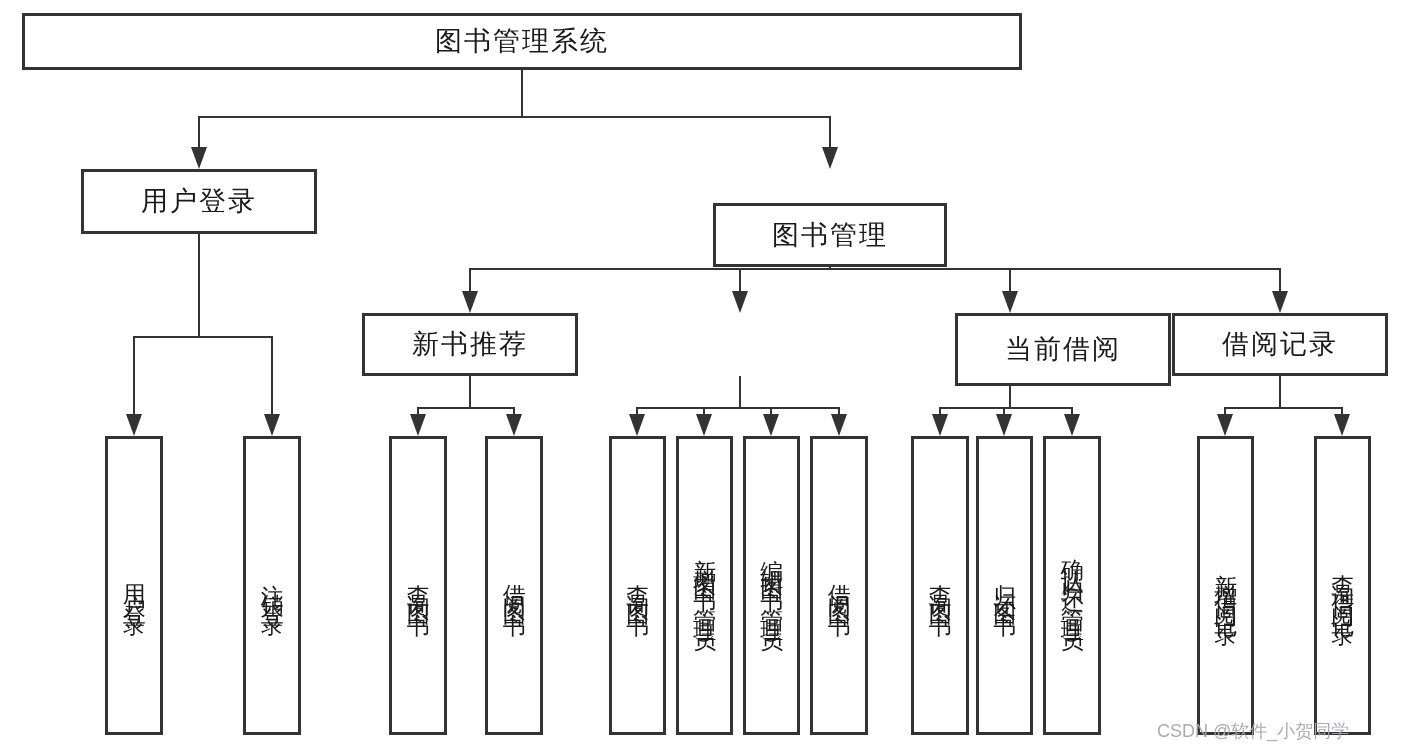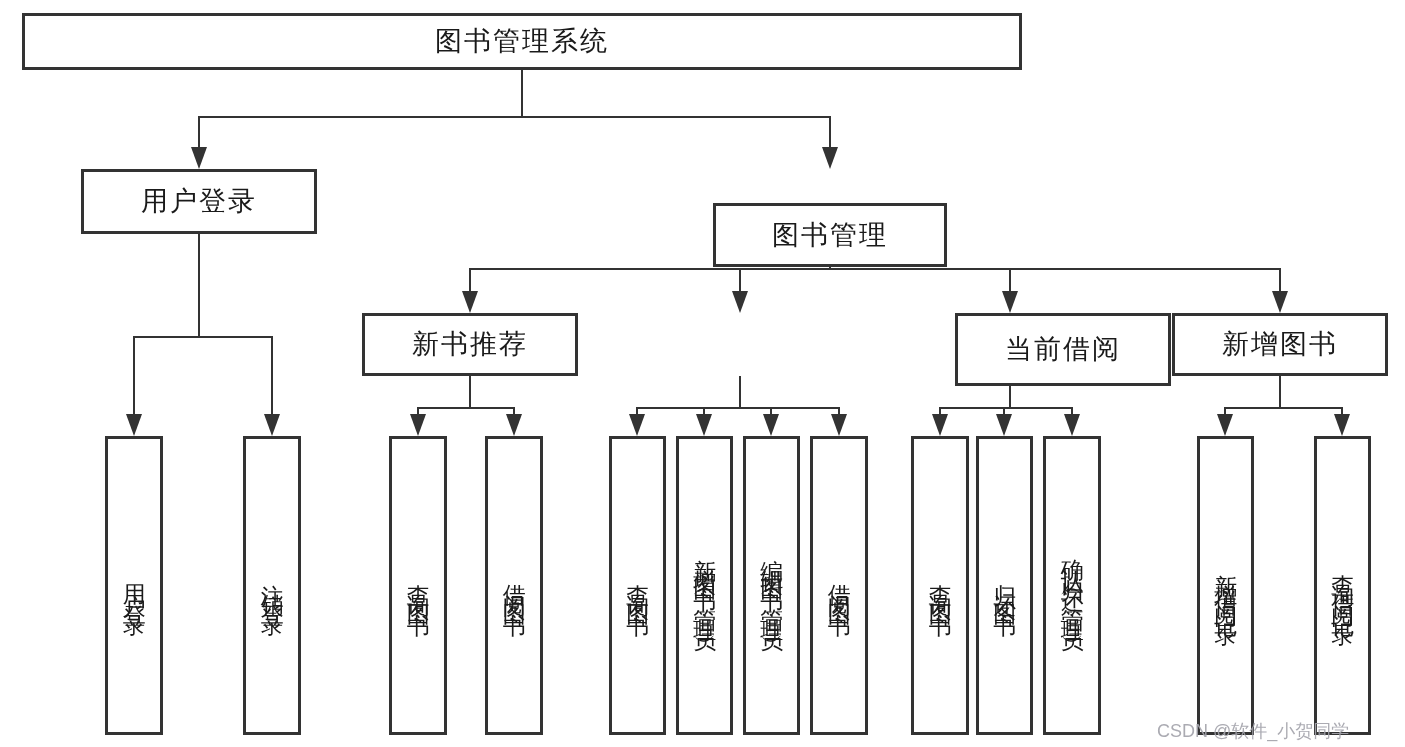--- a/index.html
+++ b/index.html
@@ -116,21 +116,21 @@
   <div class="arrow" style="left:1217px;top:414px;"></div>
   <div class="arrow" style="left:1334px;top:414px;"></div>
 
   <div class="node" style="left:22px;top:13px;width:1000px;height:57px;">图书管理系统</div>
 
   <div class="node" style="left:81px;top:169px;width:236px;height:65px;">用户登录</div>
   <div class="node" style="left:713px;top:169px;width:234px;height:64px;margin-top:34px;">图书管理</div>
 
   <div class="node" style="left:362px;top:313px;width:216px;height:63px;">新书推荐</div>
   <div class="node" style="left:955px;top:313px;width:216px;height:73px;">当前借阅</div>
-  <div class="node" style="left:1172px;top:313px;width:216px;height:63px;">新增图书</div>
+  <div class="node" style="left:1172px;top:313px;width:216px;height:63px;">借阅记录</div>
 
   <div class="node v" style="left:105px;top:436px;width:58px;height:299px;">用户登录</div>
   <div class="node v" style="left:243px;top:436px;width:58px;height:299px;">注销登录</div>
   <div class="node v" style="left:389px;top:436px;width:58px;height:299px;">查询图书</div>
   <div class="node v" style="left:485px;top:436px;width:58px;height:299px;">借阅图书</div>
   <div class="node v" style="left:609px;top:436px;width:57px;height:299px;">查询图书</div>
   <div class="node v" style="left:676px;top:436px;width:57px;height:299px;">新增图书（管理员）</div>
   <div class="node v" style="left:743px;top:436px;width:57px;height:299px;">编辑图书（管理员）</div>
   <div class="node v" style="left:810px;top:436px;width:58px;height:299px;">借阅图书</div>
   <div class="node v" style="left:911px;top:436px;width:58px;height:299px;">查询图书</div>

